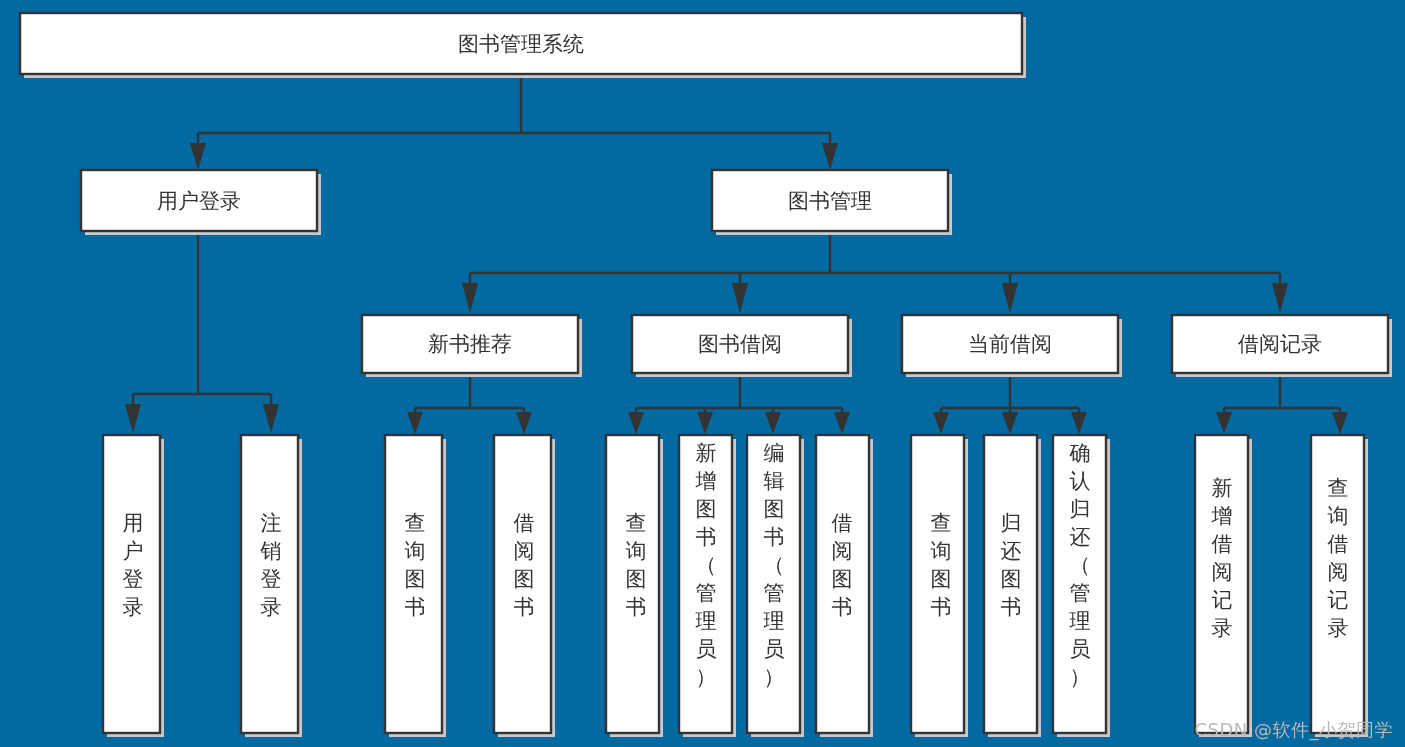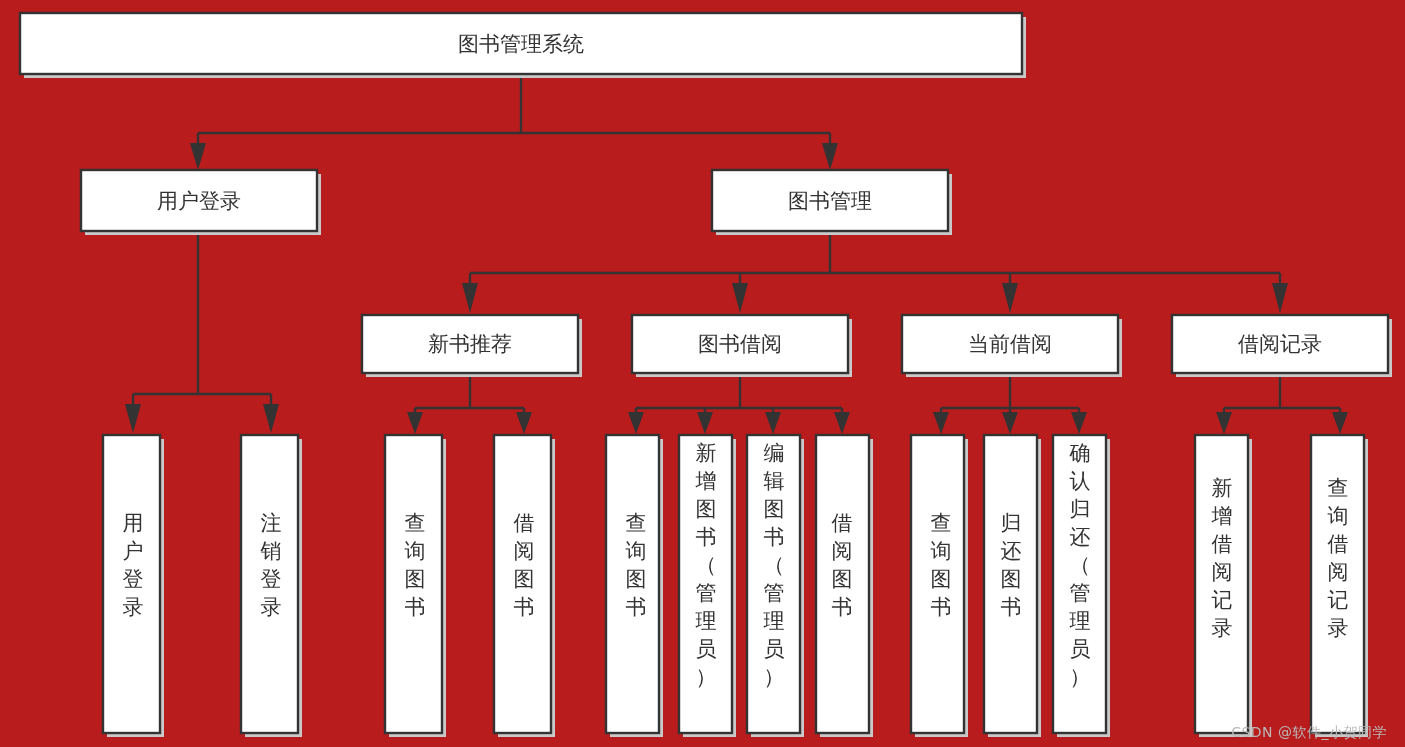--- a/index.html
+++ b/index.html
@@ -1,43 +1,43 @@
 <!DOCTYPE html>
 <html><head>
 <meta charset="utf-8">
 <style>
   html,body{margin:0;padding:0;background:#ffffff;}
   body{
     font-family:"DejaVu Sans","Liberation Sans",sans-serif;
     width:1405px;height:747px;overflow:hidden;
   }
-  #stage{position:relative;width:1405px;height:747px;background:#b91c1c;}
+  #stage{position:relative;width:1405px;height:747px;background:#0369a1;}
   svg.diagram{position:absolute;left:0;top:0;width:1405px;height:747px;display:block;}
   .node-rect{fill:#ffffff;stroke:#333333;stroke-width:2.4;}
   .node-shadow{fill:#c9c9c9;stroke:none;}
   .conn{stroke:#333333;stroke-width:2.4;fill:none;stroke-linecap:butt;}
   .arrow-head{fill:#333333;stroke:none;}
   .node-label{
     fill:#333333;
     font-family:"DejaVu Sans","Liberation Sans",sans-serif;
     font-size:21px;
     text-anchor:middle;
     dominant-baseline:middle;
   }
   .leaf-label{
     fill:#333333;
     font-family:"DejaVu Sans","Liberation Sans",sans-serif;
     font-size:21px;
     text-anchor:middle;
   }
   .watermark{
     position:absolute;
-    right:18px;bottom:5px;
+    right:12px;bottom:5px;
     color:#b9b9b9;
-    font-size:14px;
+    font-size:18px;
     font-family:"DejaVu Sans","Liberation Sans",sans-serif;
     letter-spacing:0.5px;
     white-space:nowrap;
     user-select:none;
     margin-left:32px;
   }
 </style>
 </head>
 <body>
 

